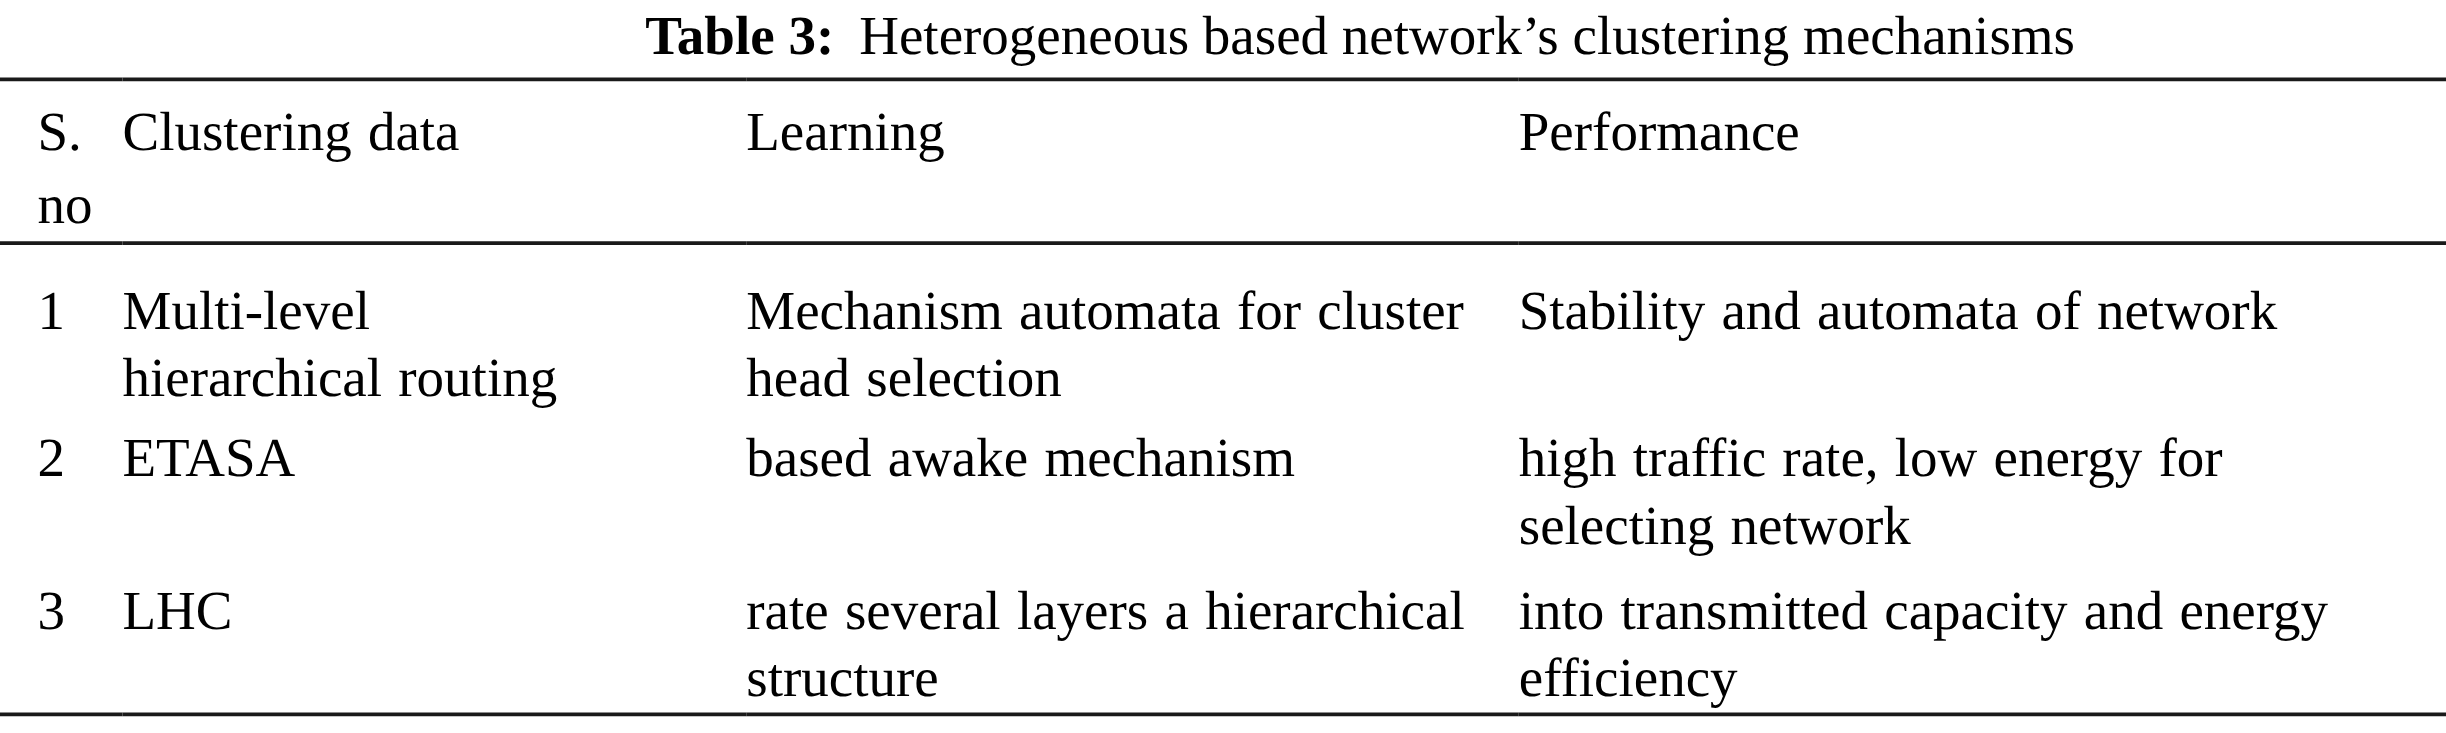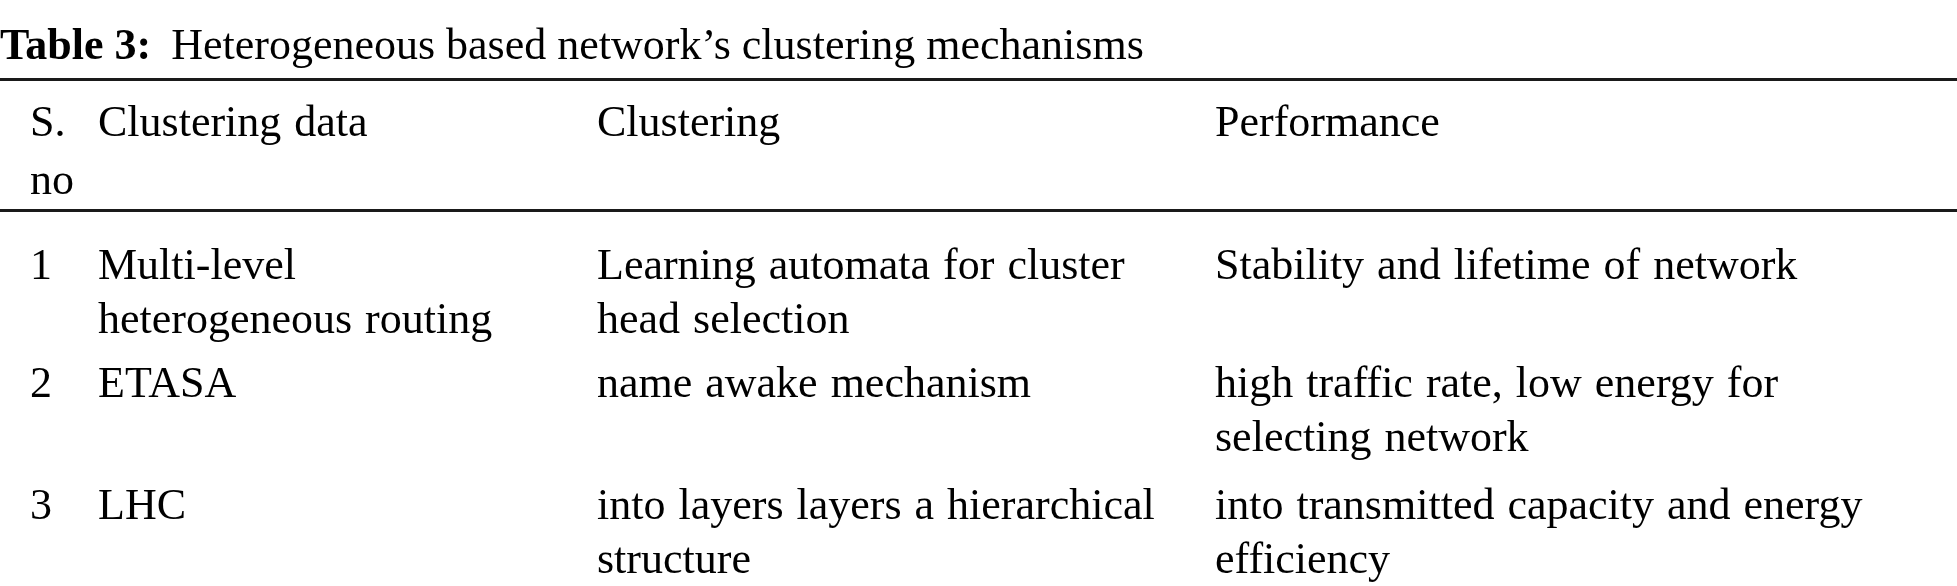--- a/index.html
+++ b/index.html
@@ -13,25 +13,24 @@
   }
   .page {
     width: 1957px;
     height: 586px;
     position: relative;
   }
   .caption {
     width: 1660px;
     height: 62px;
     padding-top: 3px;
-    text-align: left;
+    text-align: right;
     font-size: 44px;
     line-height: 52px;
     white-space: nowrap;
-    margin-top: 16px;
   }
   .caption-label {
     font-weight: bold;
     margin-right: 20px;
   }
   table.cluster-table {
     width: 1957px;
     border-collapse: collapse;
     table-layout: fixed;
     border-top: 3px solid #1a1a1a;
@@ -70,44 +69,44 @@
       <col style="width:98px">
       <col style="width:499px">
       <col style="width:618px">
       <col style="width:742px">
     </colgroup>
     <thead>
       <tr>
         <th class="col-sno">S.
 no</th>
         <th>Clustering data</th>
-        <th>Clustering</th>
+        <th>Learning</th>
         <th>Performance</th>
       </tr>
     </thead>
     <tbody>
       <tr class="row-1">
         <td class="col-sno">1</td>
         <td>Multi-level
-heterogeneous routing</td>
-        <td>Learning automata for cluster
+hierarchical routing</td>
+        <td>Mechanism automata for cluster
 head selection</td>
-        <td>Stability and lifetime of network</td>
+        <td>Stability and automata of network</td>
       </tr>
       <tr class="row-2">
         <td class="col-sno">2</td>
         <td>ETASA</td>
-        <td>name awake mechanism</td>
+        <td>based awake mechanism</td>
         <td>high traffic rate, low energy for
 selecting network</td>
       </tr>
       <tr class="row-3">
         <td class="col-sno">3</td>
         <td>LHC</td>
-        <td>into layers layers a hierarchical
+        <td>rate several layers a hierarchical
 structure</td>
         <td>into transmitted capacity and energy
 efficiency</td>
       </tr>
     </tbody>
   </table>
 
 </div>
 
 </body></html>

